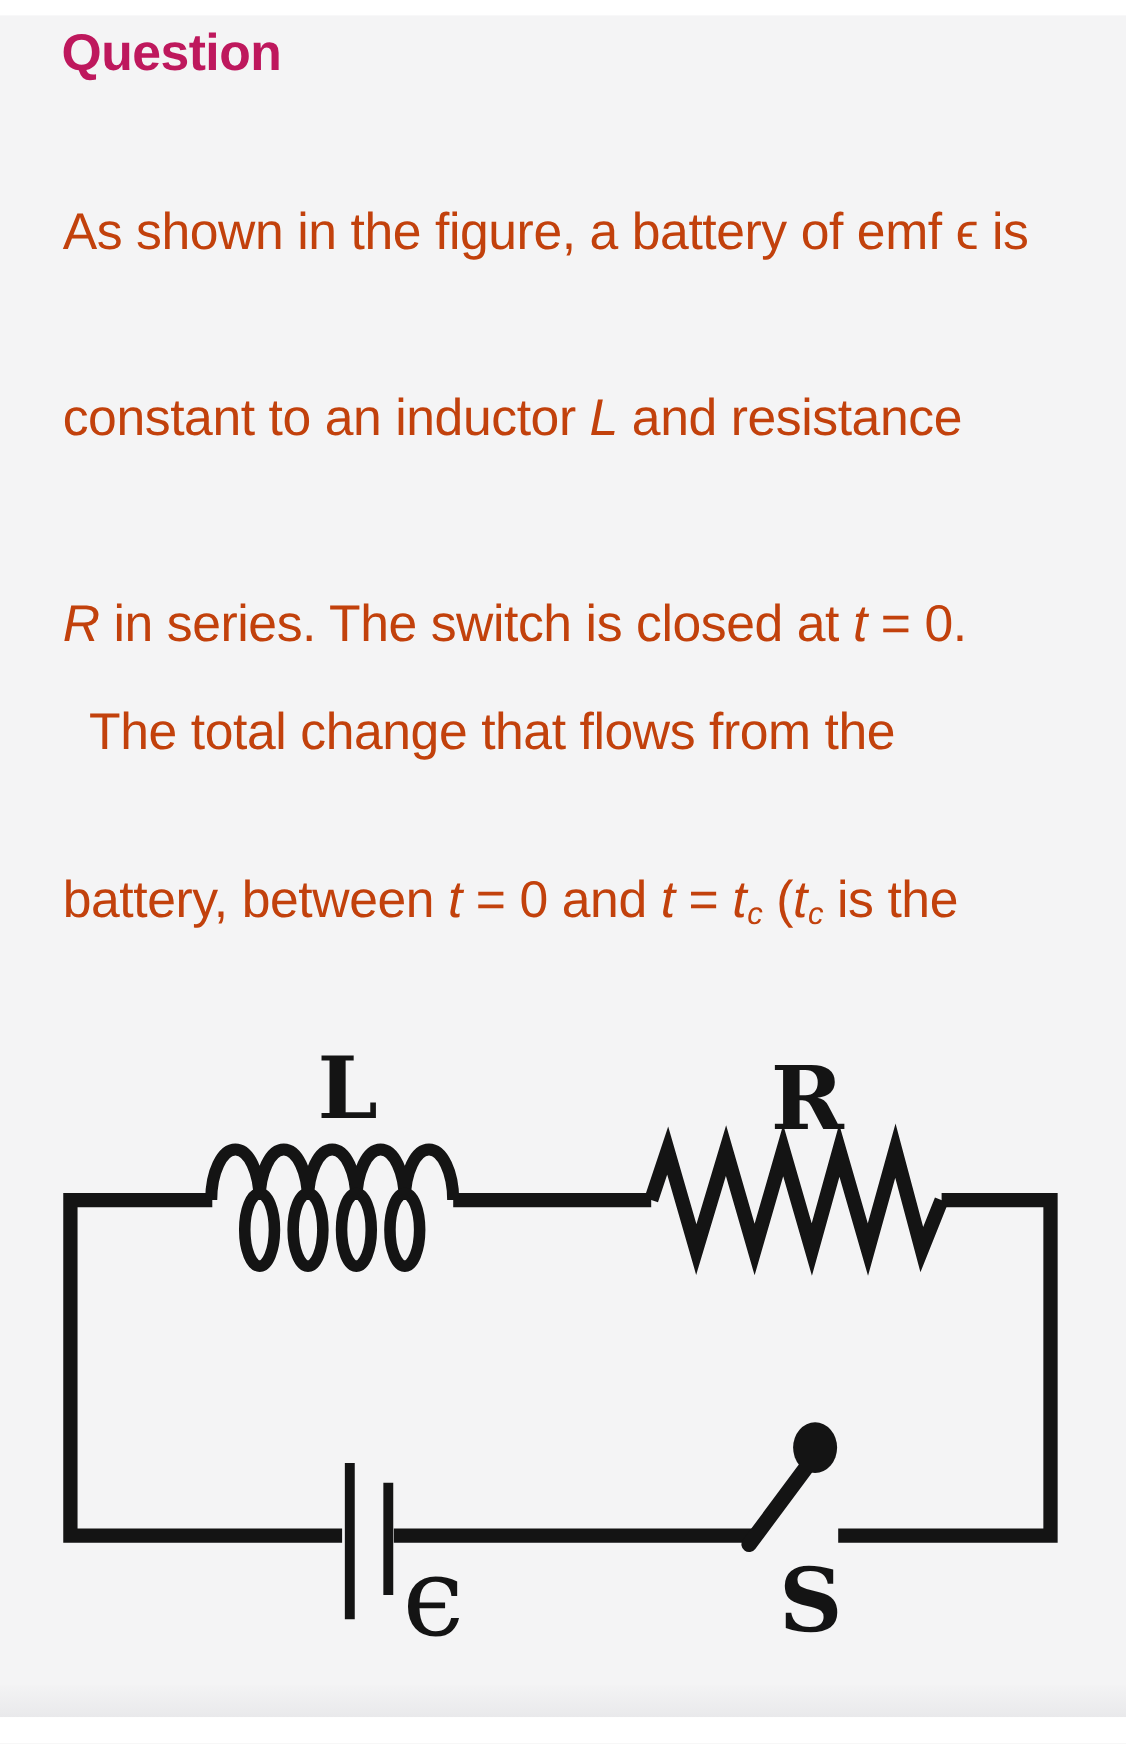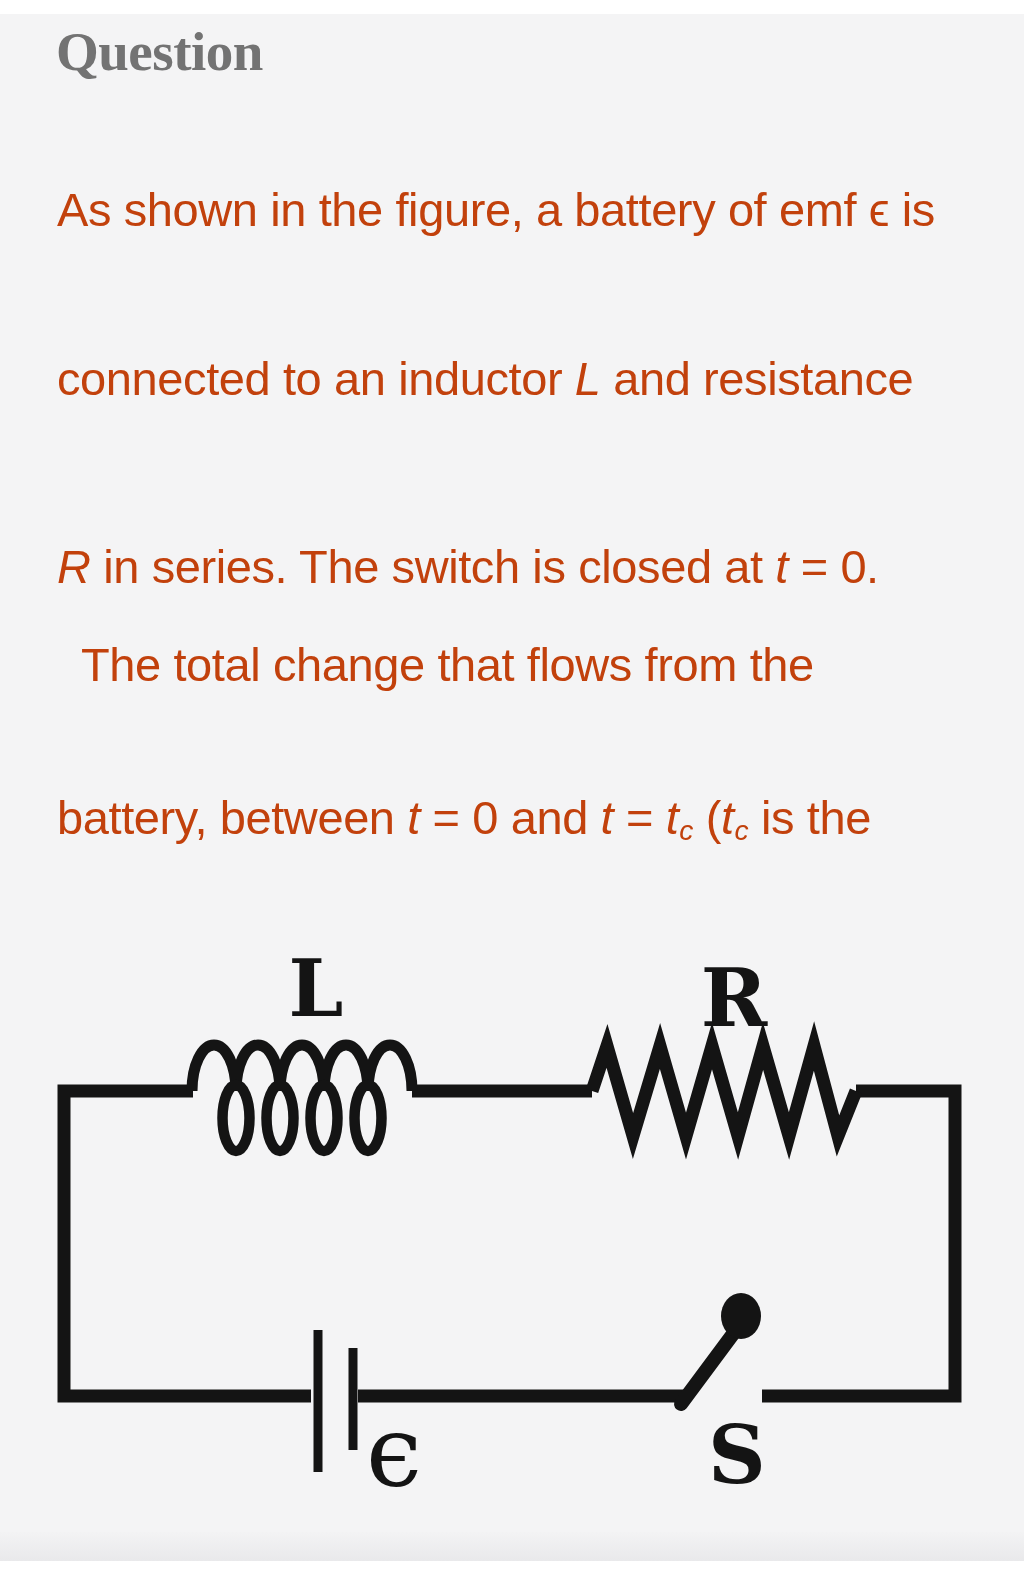--- a/index.html
+++ b/index.html
@@ -12,23 +12,23 @@
   .abs { position: absolute; }
   #stage { position: relative; width: 1024px; height: 1585px; }
 
   #top-strip { left: 0; top: 0; width: 1024px; height: 14px; background: #ffffff; }
   #bottom-fade { left: 0; top: 1532px; width: 1024px; height: 29px;
                  background: linear-gradient(to bottom, #f3f3f4, #e9e9eb); }
   #bottom-strip { left: 0; top: 1561px; width: 1024px; height: 24px; background: #ffffff; }
 
   #page-title {
     left: 56px; top: 20px; margin: 0;
-    font-family: Liberation Serif, serif;
-    font-size: 55px; font-weight: 800; letter-spacing: -0.5px;
-    color: #737373;
+    font-family: Liberation Sans, sans-serif;
+    font-size: 47px; font-weight: 800; letter-spacing: -0.5px;
+    color: #be185d;
   }
 
   .qline {
     left: 57px;
     font-family: Liberation Sans, sans-serif;
     font-size: 47px; line-height: 1;
     color: #c2410c; letter-spacing: -0.4px;
     white-space: nowrap;
   }
   .qline .it { font-style: italic; }
@@ -56,21 +56,21 @@
 </head>
 <body>
 
 <div id="stage">
 
   <div id="top-strip" class="abs"></div>
 
   <h1 id="page-title" class="abs">Question</h1>
 
   <div id="qline-1" class="abs qline"><span>As shown in the figure, a battery of emf </span><span>ϵ</span><span> is</span></div>
-  <div id="qline-2" class="abs qline"><span>connected to an inductor </span><span class="it">L</span><span> and resistance</span></div>
+  <div id="qline-2" class="abs qline"><span>constant to an inductor </span><span class="it">L</span><span> and resistance</span></div>
   <div id="qline-3" class="abs qline"><span class="it">R</span><span> in series. The switch is closed at </span><span class="it">t</span><span> = 0.</span></div>
   <div id="qline-4" class="abs qline"><span>The total change that flows from the</span></div>
   <div id="qline-5" class="abs qline"><span>battery, between </span><span class="it">t</span><span> = 0 and </span><span class="it">t</span><span> = </span><span class="it">t</span><span class="sb">c</span><span> (</span><span class="it">t</span><span class="sb">c</span><span> is the</span></div>
 
   <svg id="circuit-figure" class="abs" viewBox="0 930 1024 600" xmlns="http://www.w3.org/2000/svg">
 
     <path class="ink-stroke" stroke-width="13" stroke-linejoin="miter" d="M 193 1091 L 64 1091 L 64 1396 L 311 1396"></path>
 
     <path class="ink-stroke" stroke-width="13" d="M 412 1091 H 592"></path>
 

